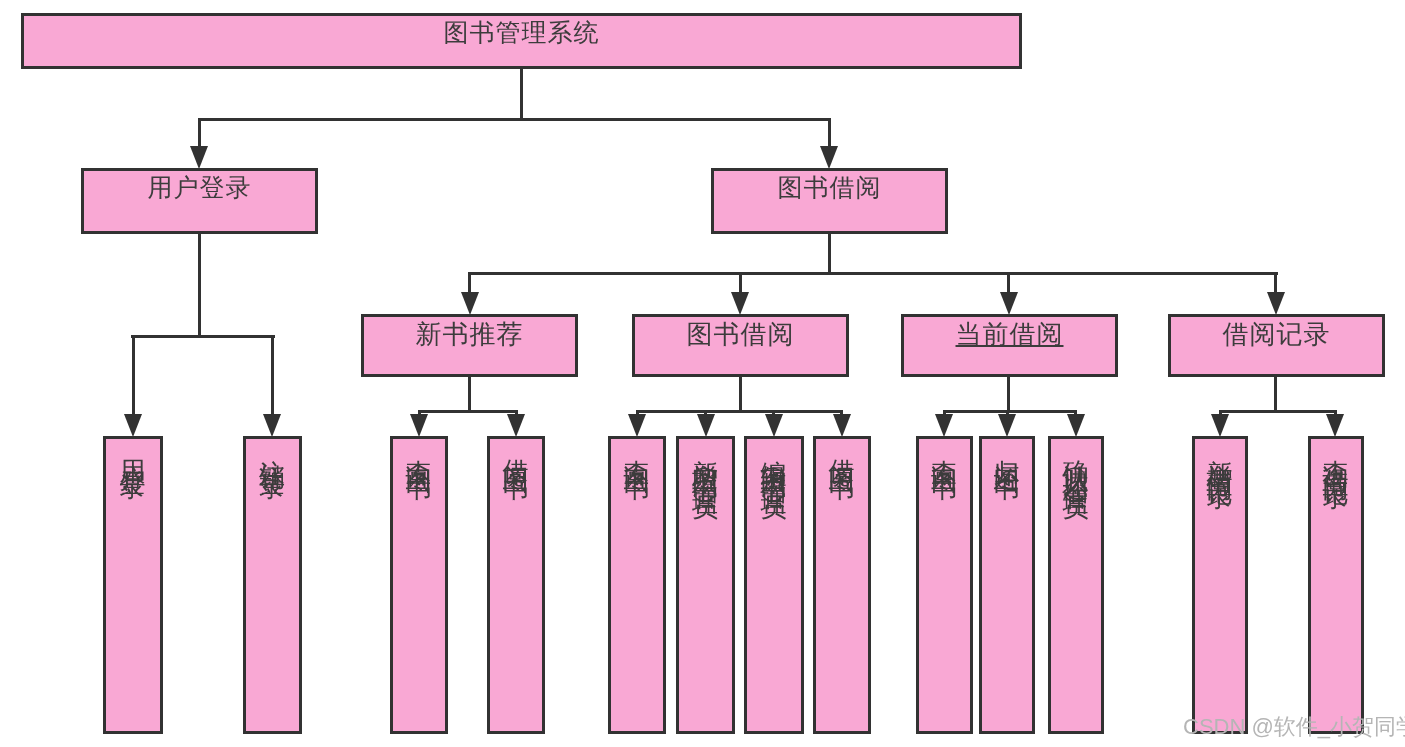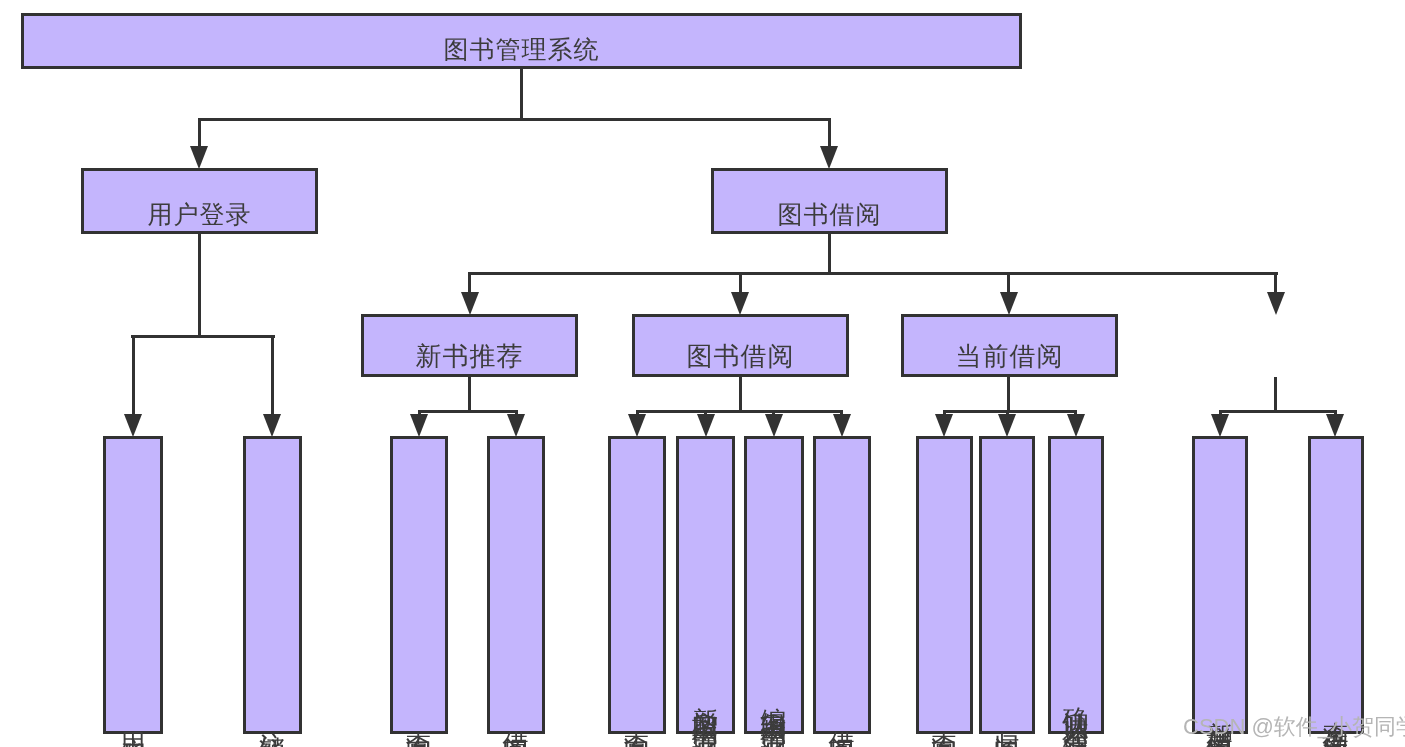--- a/index.html
+++ b/index.html
@@ -6,25 +6,25 @@
   #canvas {
     position: relative;
     width: 1405px;
     height: 747px;
     background: #ffffff;
     font-family: "Liberation Sans", "DejaVu Sans", sans-serif;
     overflow: hidden;
   }
   .box {
     position: absolute;
-    background: #c4b5fd;
+    background: #f9a8d4;
     border: 3px solid #323232;
     box-sizing: border-box;
     display: flex;
-    align-items: flex-end;
+    align-items: flex-start;
     justify-content: center;
     color: #3c3c3c;
   }
   .hbox { font-size: 25px; letter-spacing: 1px; }
   .root-box  { left: 21px;  top: 13px;  width: 1001px; height: 56px; }
   .l1-box    { top: 168px; width: 237px; height: 66px; }
   .sec-box   { top: 314px; width: 217px; height: 63px; font-size: 26px; }
   .leaf      { top: 436px; height: 298px; }
   .vtext {
     writing-mode: vertical-rl;
@@ -92,22 +92,25 @@
   <div class="arr" style="left:1000px; top:292px;"></div>
   <div class="vl" style="left:1274px; top:275px; height:20px;"></div>
   <div class="arr" style="left:1267px; top:292px;"></div>
 
   <div class="box hbox sec-box" style="left:361px;">
     <span>新书推荐</span>
   </div>
   <div class="box hbox sec-box" style="left:632px;">
     <span>图书借阅</span>
   </div>
-  <div class="box hbox sec-box" style="left:901px;">
+  <div class="box hbox sec-box" style="left:901px;text-decoration:underline;">
     <span>当前借阅</span>
+  </div>
+  <div class="box hbox sec-box" style="left:1168px;">
+    <span>借阅记录</span>
   </div>
 
   <div class="vl" style="left:468px; top:377px; height:36px;"></div>
   <div class="hl" style="left:418px; top:410px; width:100px;"></div>
   <div class="vl" style="left:418px; top:413px; height:4px;"></div>
   <div class="arr" style="left:410px; top:414px;"></div>
   <div class="vl" style="left:515px; top:413px; height:4px;"></div>
   <div class="arr" style="left:507px; top:414px;"></div>
 
   <div class="vl" style="left:739px; top:377px; height:36px;"></div>

